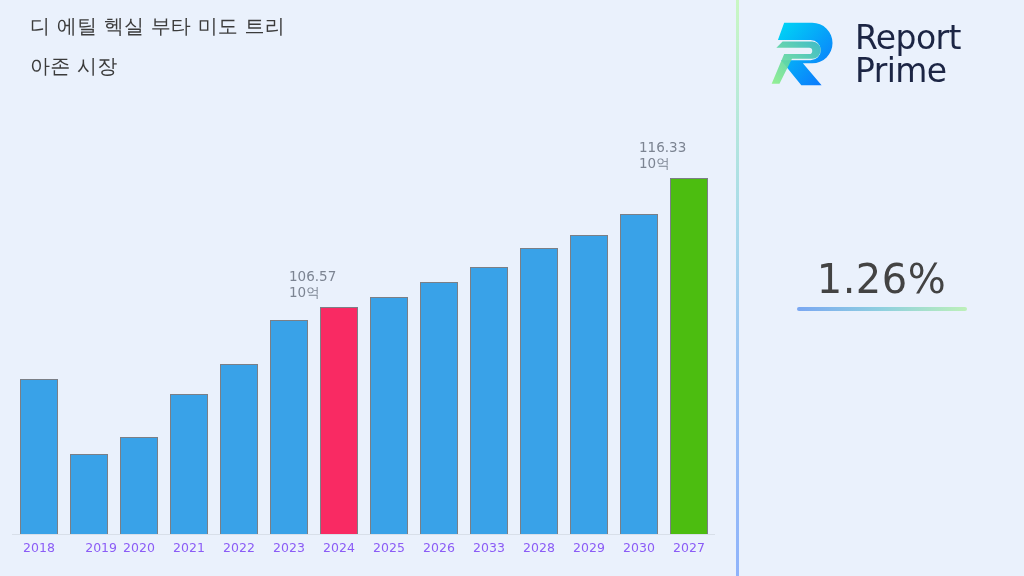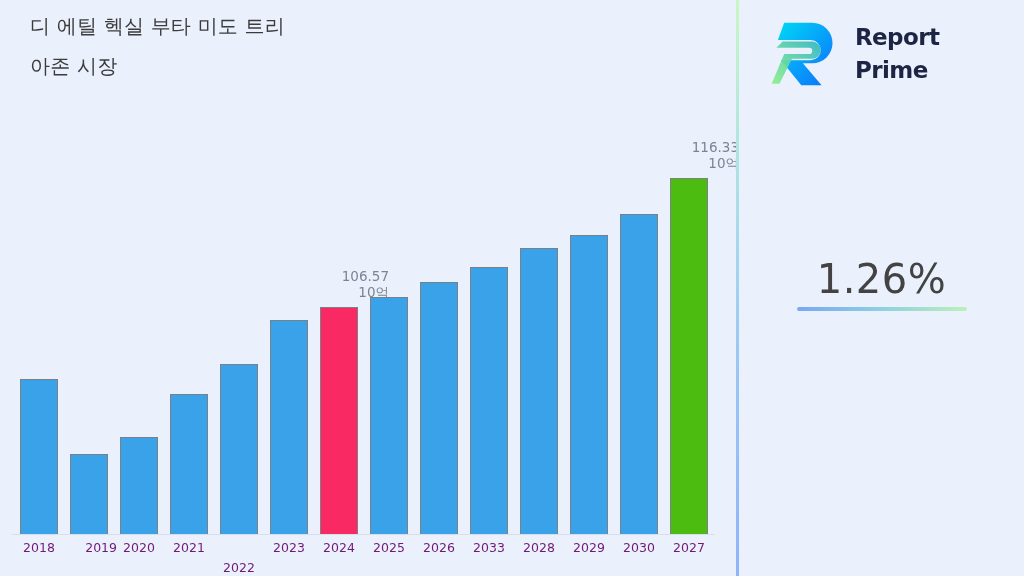--- a/index.html
+++ b/index.html
@@ -32,48 +32,48 @@
     border:1px solid #7b7f86;
     border-bottom:none;
   }
   .bar.hist{background:#39a2e8;}
   .bar.base{background:#f92a63;}
   .bar.fore{background:#4cbd10;}
   .bar.proj{background:#39a2e8;}
 
   .bar-label{
     position:absolute;
-    text-align:right;
+    text-align:left;
     font-size:13.5px;line-height:16px;color:#7c8492;
     white-space:pre-line;
     pointer-events:none;
   }
   .tick{
     position:absolute;top:540px;
     text-align:center;
-    font-size:12.5px;color:#701a75;
+    font-size:12.5px;color:#8b5cf6;
   }
 
   
   .divider{
     position:absolute;left:736px;top:0;width:3px;height:576px;
     background:linear-gradient(to bottom,#c9f7c2 0%,#b7ead8 18%,#a9dbea 38%,#9cc6f4 62%,#8fb3fb 100%);
   }
 
   
   .right-panel{position:absolute;left:739px;top:0;width:285px;height:576px;}
 
   .logo-wrap{
     position:absolute;left:28px;top:8px;width:240px;height:92px;
     display:flex;align-items:center;gap:10px;
   }
   .logo-mark{width:78px;height:78px;flex:none;}
   .logo-text{
     font-family:"DejaVu Sans","Liberation Sans",sans-serif;
-    font-weight:bold;font-size:23px;line-height:33px;
+    font-weight:normal;font-size:33px;line-height:33px;
     color:#1c2544;letter-spacing:-.6px;
   }
 
   .cagr-block{
     position:absolute;left:0;top:255px;width:285px;text-align:center;
   }
   .cagr-value{
     font-size:40px;line-height:48px;color:#434343;font-weight:400;
     letter-spacing:.5px;
   }
@@ -100,21 +100,21 @@
 
     <div class="bar hist" style="left: 20px; width: 38px; height: 155px;"></div>
         <div class="tick" style="left: 11px; width: 56px;">2018</div>
         <div class="bar hist" style="left: 70px; width: 38px; height: 80px;"></div>
         <div class="tick" style="left: 61px; width: 56px; text-align: right;">2019</div>
         <div class="bar hist" style="left: 120px; width: 38px; height: 97px;"></div>
         <div class="tick" style="left: 111px; width: 56px;">2020</div>
         <div class="bar hist" style="left: 170px; width: 38px; height: 140px;"></div>
         <div class="tick" style="left: 161px; width: 56px;">2021</div>
         <div class="bar hist" style="left: 220px; width: 38px; height: 170px;"></div>
-        <div class="tick" style="left: 211px; width: 56px; margin-top: 20px;">2022</div>
+        <div class="tick" style="left: 211px; width: 56px;">2022</div>
         <div class="bar hist" style="left: 270px; width: 38px; height: 214px;"></div>
         <div class="tick" style="left: 261px; width: 56px;">2023</div>
         <div class="bar base" style="left: 320px; width: 38px; height: 227px;"></div>
         <div class="bar-label" style="left: 289px; width: 100px; top: 268px;">106.57
 10억</div>
         <div class="tick" style="left: 311px; width: 56px;">2024</div>
         <div class="bar proj" style="left: 370px; width: 38px; height: 237px;"></div>
         <div class="tick" style="left: 361px; width: 56px;">2025</div>
         <div class="bar proj" style="left: 420px; width: 38px; height: 252px;"></div>
         <div class="tick" style="left: 411px; width: 56px;">2026</div>

